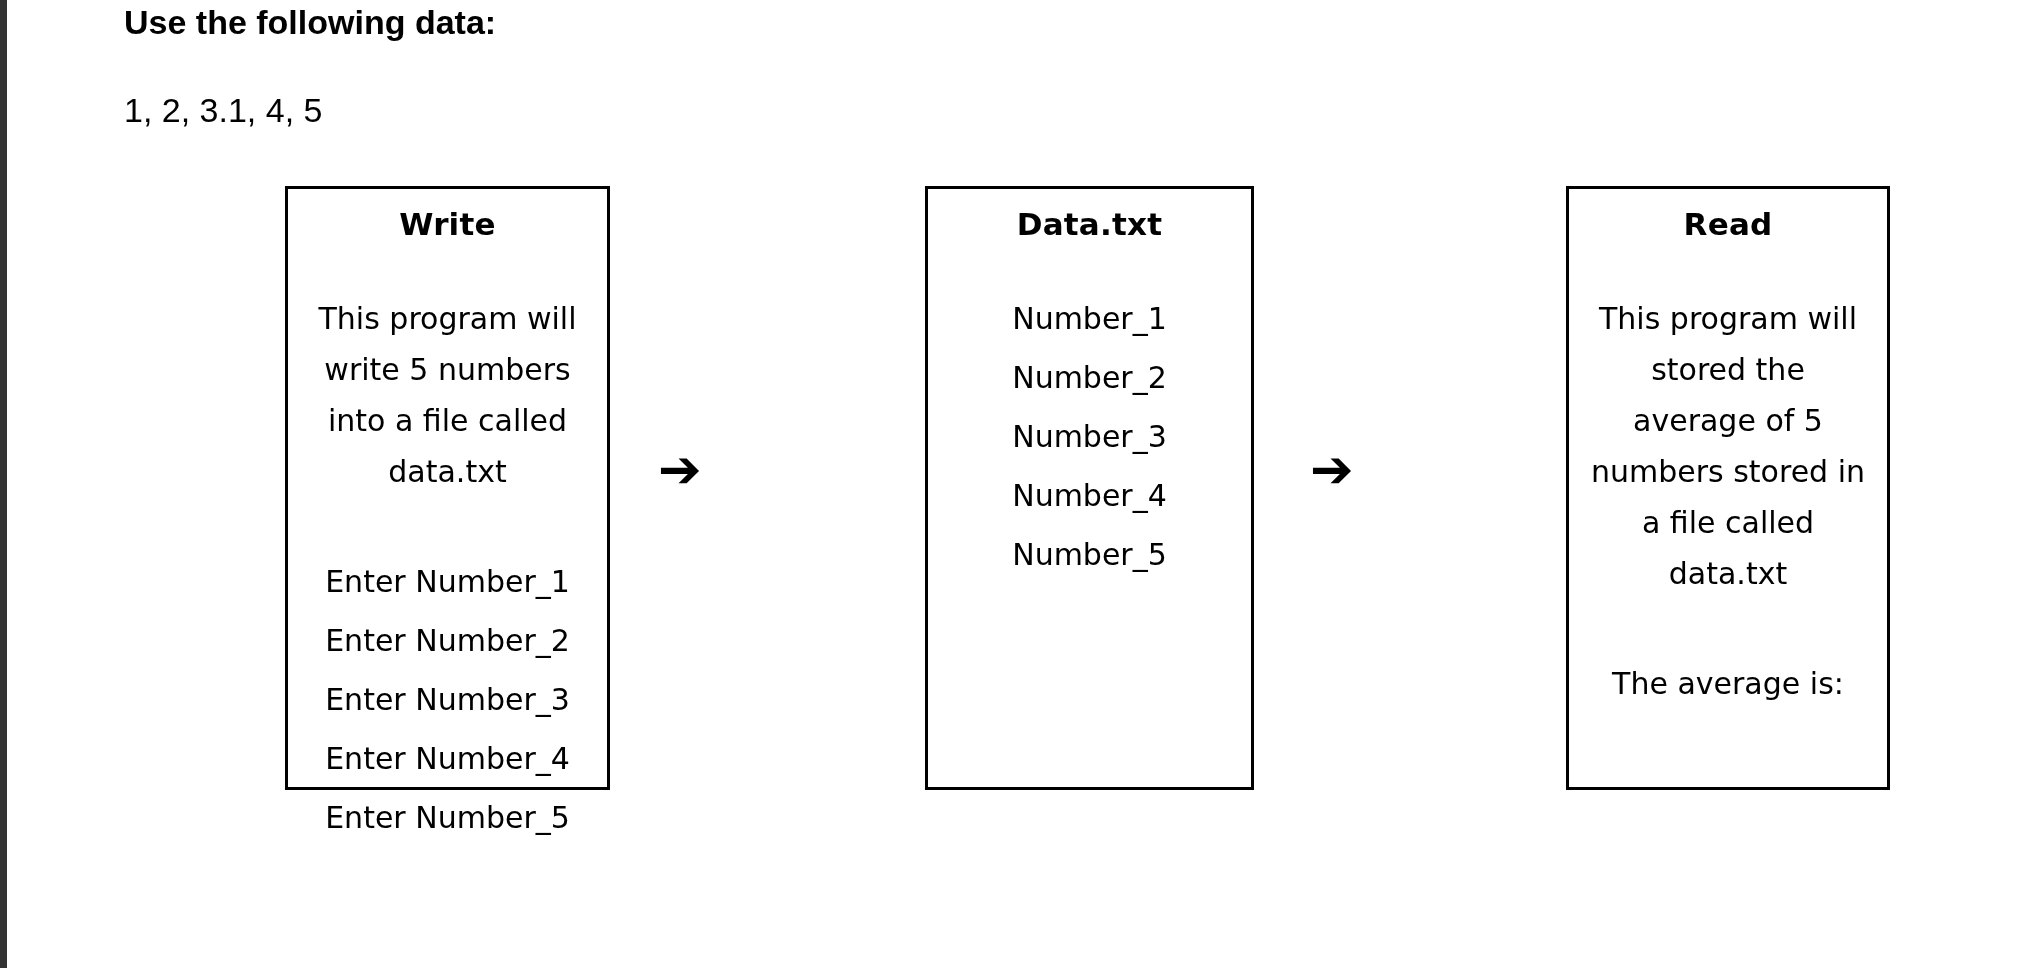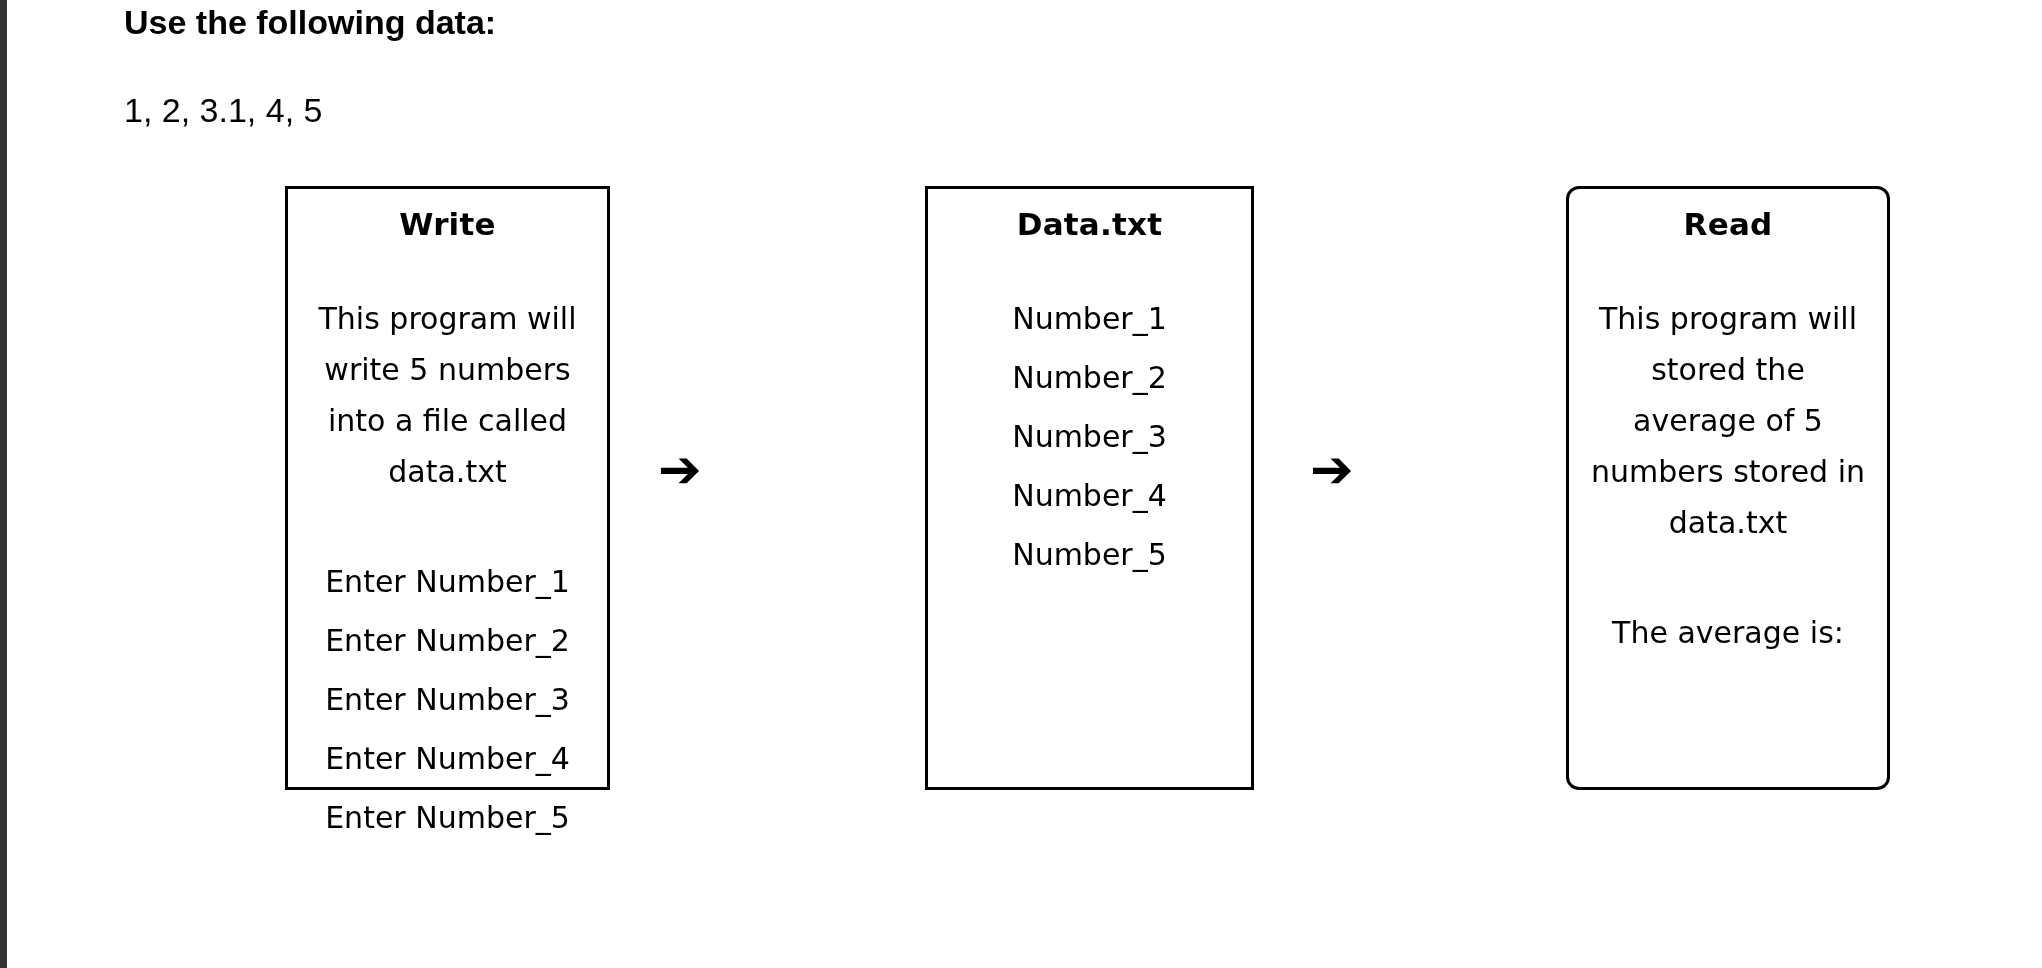--- a/index.html
+++ b/index.html
@@ -53,21 +53,21 @@
     top: 186px;
     height: 604px;
     box-sizing: border-box;
     border: 3px solid #000000;
     background: #ffffff;
     text-align: center;
     font-family: "DejaVu Sans", sans-serif;
   }
   .box-write   { left: 285px;  width: 325px; }
   .box-data    { left: 925px;  width: 329px; }
-  .box-read    { left: 1566px; width: 324px; border-radius: 13px; }
+  .box-read    { left: 1566px; width: 324px; }
 
   .box-title {
     margin-top: 16px;
     font-size: 31px;
     font-weight: bold;
     line-height: 38px;
     letter-spacing: 0.2px;
   }
 
   .box-body {
@@ -147,20 +147,21 @@
 
   <div class="arrow arrow-2">➔</div>
 
   <div class="flow-box box-read">
     <div class="box-title">Read</div>
     <div class="box-body">
       <p>This program will</p>
       <p>stored the</p>
       <p>average of 5</p>
       <p>numbers stored in</p>
+      <p>a file called</p>
       <p>data.txt</p>
       <div class="body-gap"></div>
       <div class="list-block">
         <p>The average is:</p>
       </div>
     </div>
   </div>
 
 </div>
 

